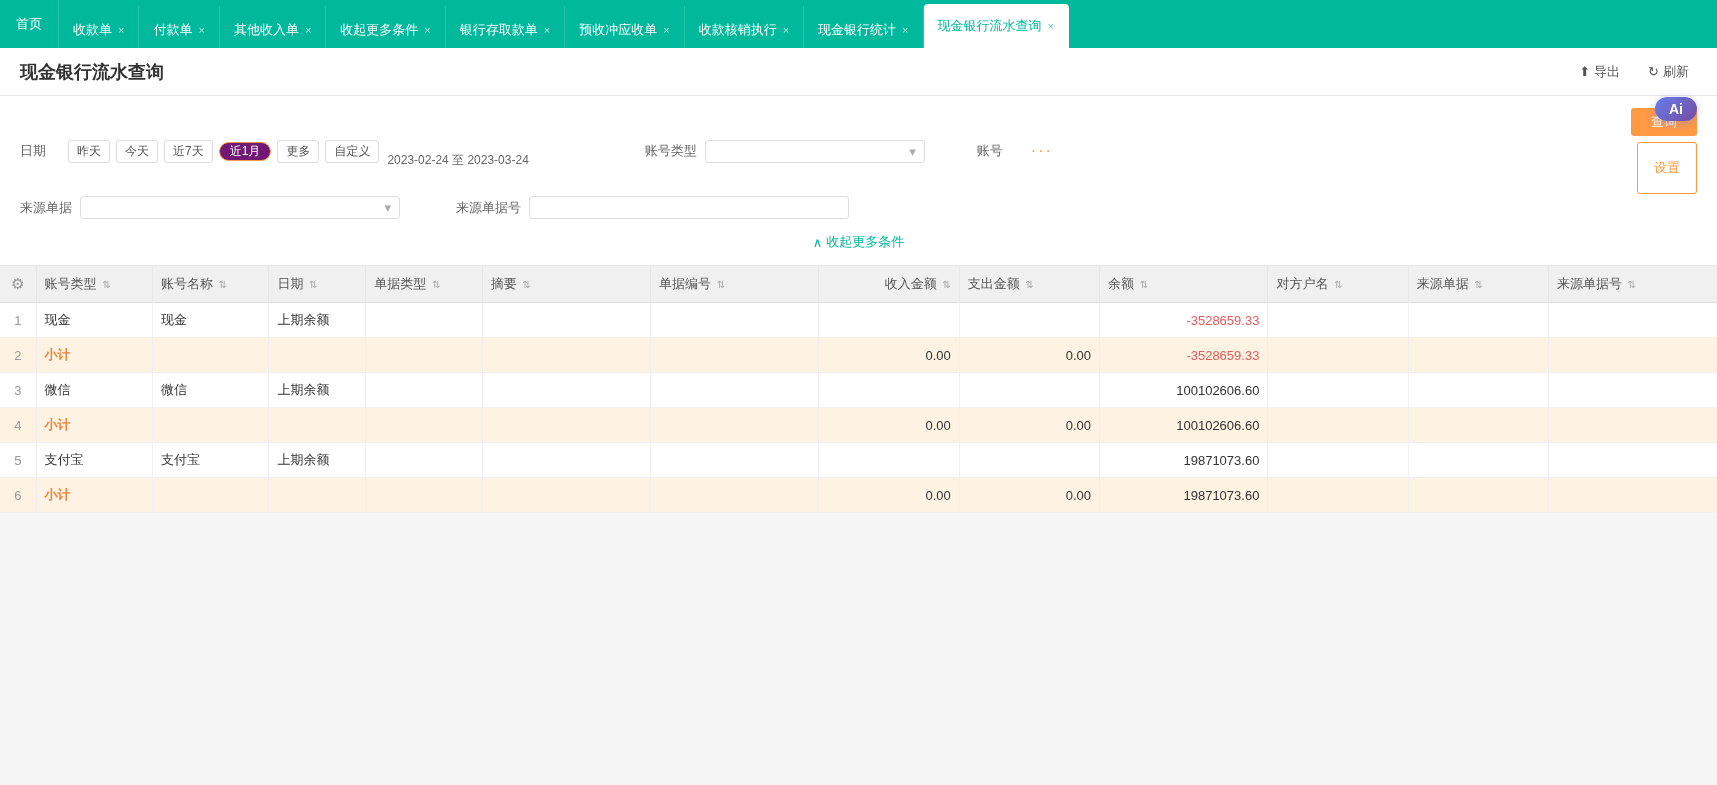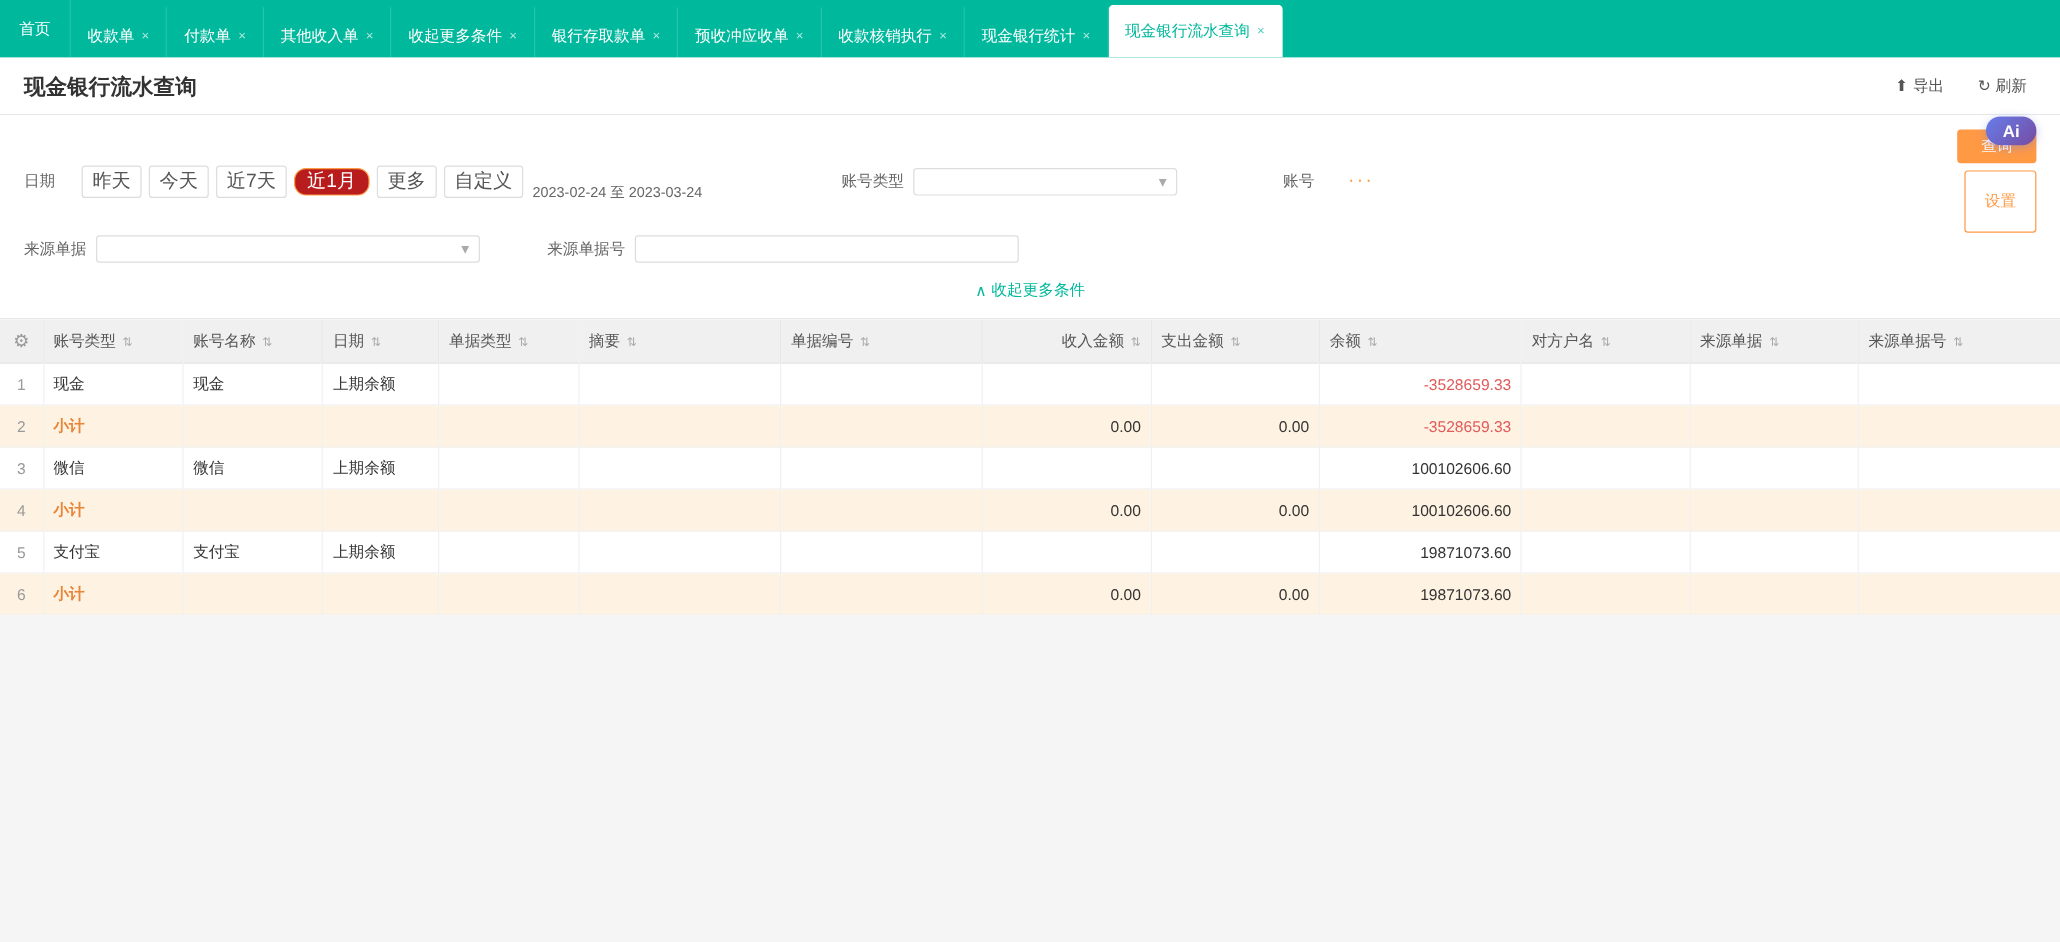--- a/index.html
+++ b/index.html
@@ -102,24 +102,24 @@
       align-items: center;
       gap: 6px;
     }
     .date-btn {
       padding: 2px 8px;
       border: 1px solid #ddd;
       border-radius: 3px;
       background: #fff;
       cursor: pointer;
       color: #555;
-      font-size: 16px;
+      font-size: 12px;
     }
     .date-btn.active-date {
-      background: #b91c1c;
+      background: #701a75;
       color: #fff;
       border-color: #ff9944;
       border-radius: 10px;
       padding: 0 10px;
     }
     .date-range {
       color: #666;
       font-size: 12px;
       margin-left: 4px;
     }
@@ -321,21 +321,21 @@
     <div style="flex:1; display:flex; align-items:center; gap:8px; margin-left: 40px;">
 
       <div class="filter-group" style="margin-left:60px;">
         <span class="filter-label">账号类型</span>
         <div class="filter-select" style="min-width:220px;">
           <span></span>
           <span style="color:#aaa;">▾</span>
         </div>
       </div>
 
-      <div class="filter-group" style="margin-left:80px;">
+      <div class="filter-group" style="margin-left:44px;">
         <span class="filter-label">账号</span>
         <span class="ellipsis-btn">···</span>
       </div>
     </div>
 
     <div style="display:flex; flex-direction:column; gap:6px; align-items:flex-end; margin-left:auto;">
       <button class="query-btn">查询</button>
       <button class="settings-btn">设置</button>
     </div>
   </div>

